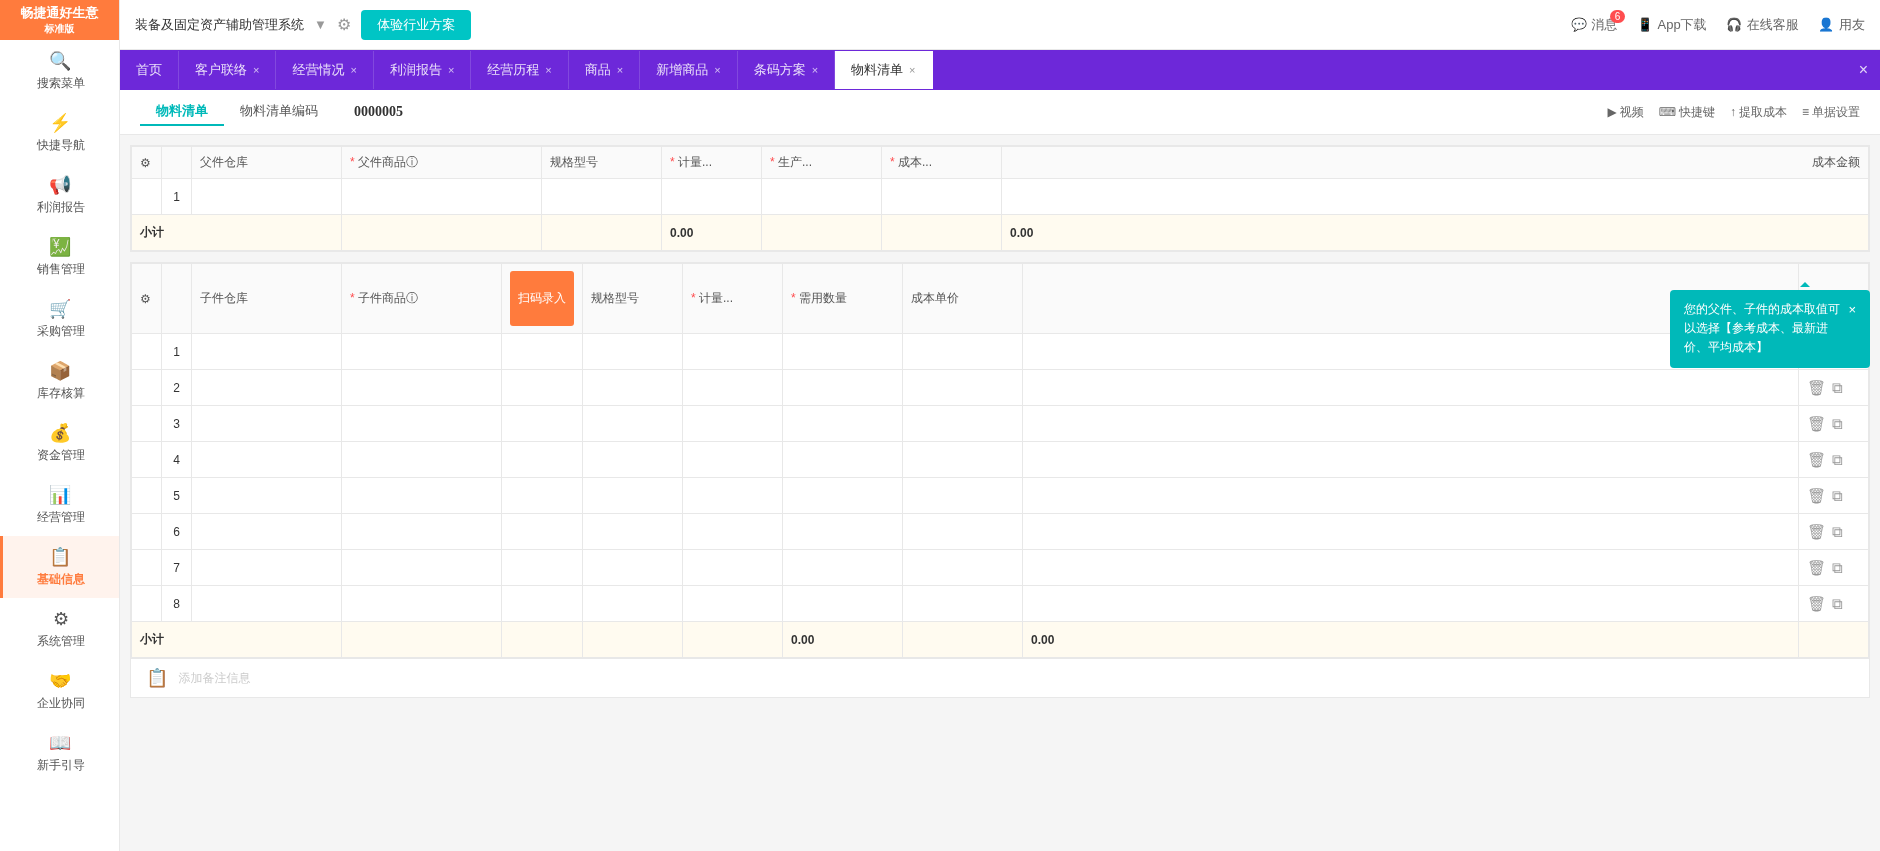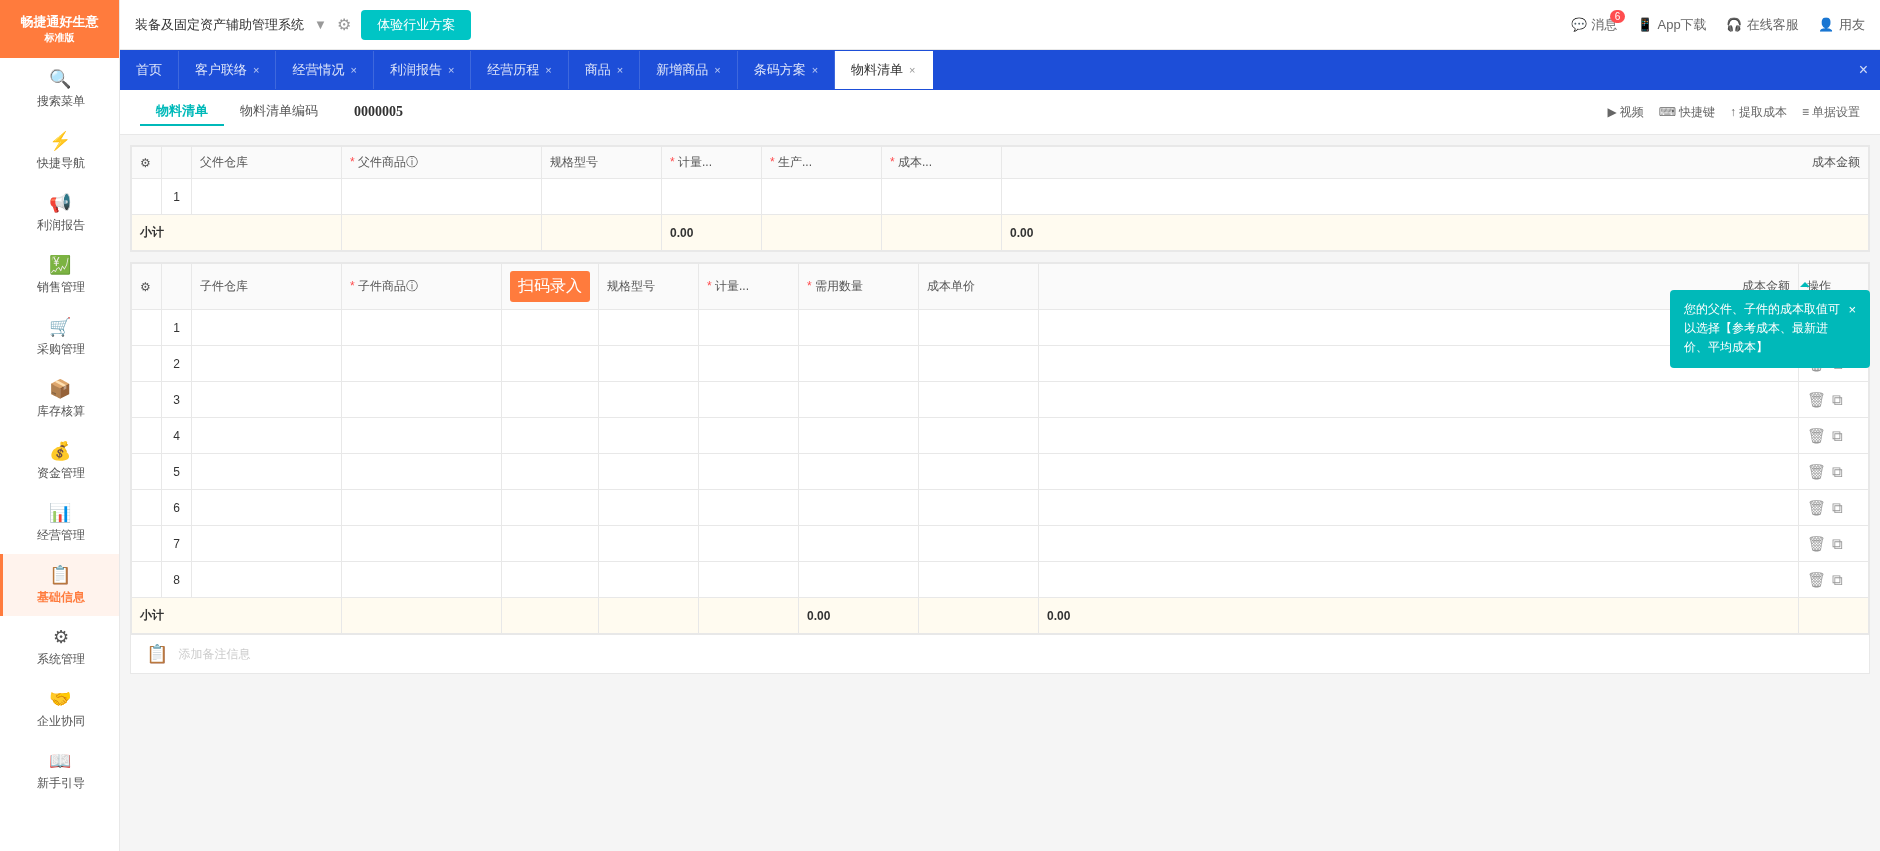--- a/index.html
+++ b/index.html
@@ -14,21 +14,21 @@
       border-right: 1px solid #e8e8e8;
       flex-shrink: 0;
     }
     .sidebar-logo {
       background: #ff7b3d;
       color: #fff;
       padding: 10px 8px;
       text-align: center;
       font-size: 14px;
       font-weight: bold;
-      height: 58px;
+      height: 40px;
       display: flex;
       align-items: center;
       justify-content: center;
     }
     .sidebar-item {
       display: flex;
       flex-direction: column;
       align-items: center;
       padding: 10px 5px;
       cursor: pointer;
@@ -76,21 +76,21 @@
       border-radius: 8px;
       font-size: 10px;
       padding: 1px 5px;
       position: absolute;
       top: -6px;
       right: -8px;
     }
 
     
     .nav-tabs {
-      background: #1d4ed8;
+      background: #6d28d9;
       display: flex;
       align-items: center;
       overflow: hidden;
       min-height: 40px;
     }
     .nav-tab {
       padding: 10px 16px;
       color: rgba(255,255,255,0.85);
       cursor: pointer;
       white-space: nowrap;
@@ -172,22 +172,22 @@
       font-weight: bold;
       color: #333;
     }
     .required { color: #ff4d4f; }
     .row-num { color: #999; text-align: center; width: 30px; }
     .scan-btn {
       background: #ff7b3d;
       color: #fff;
       border: none;
       border-radius: 3px;
-      padding: 5px 8px;
-      font-size: 16px;
+      padding: 19px 8px;
+      font-size: 12px;
       cursor: pointer;
     }
     .settings-icon { color: #999; cursor: pointer; }
     .action-icons { display: flex; gap: 6px; align-items: center; }
     .action-icon { color: #999; cursor: pointer; font-size: 15px; }
 
     
     .tooltip-box {
       position: absolute;
       right: 10px;

